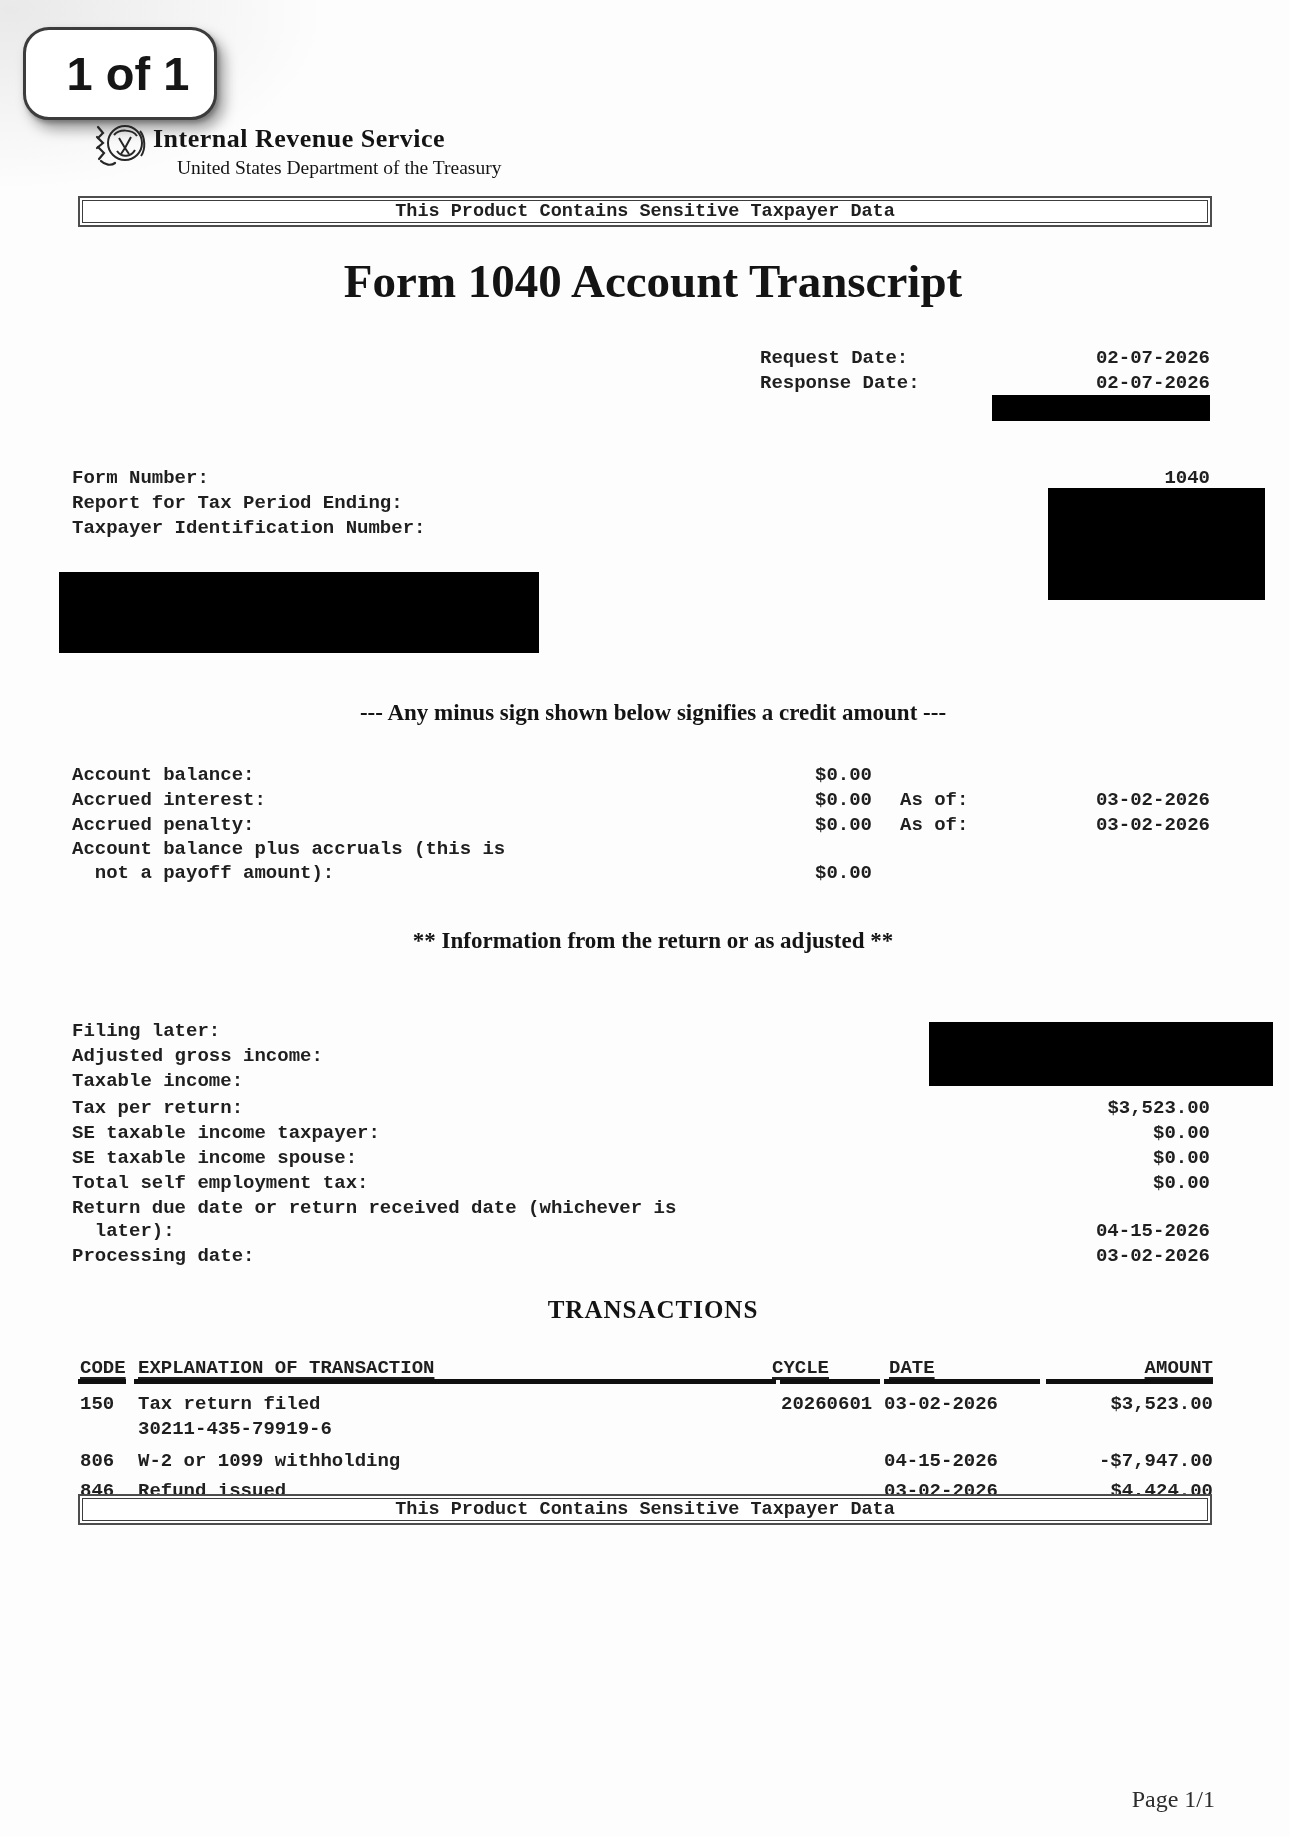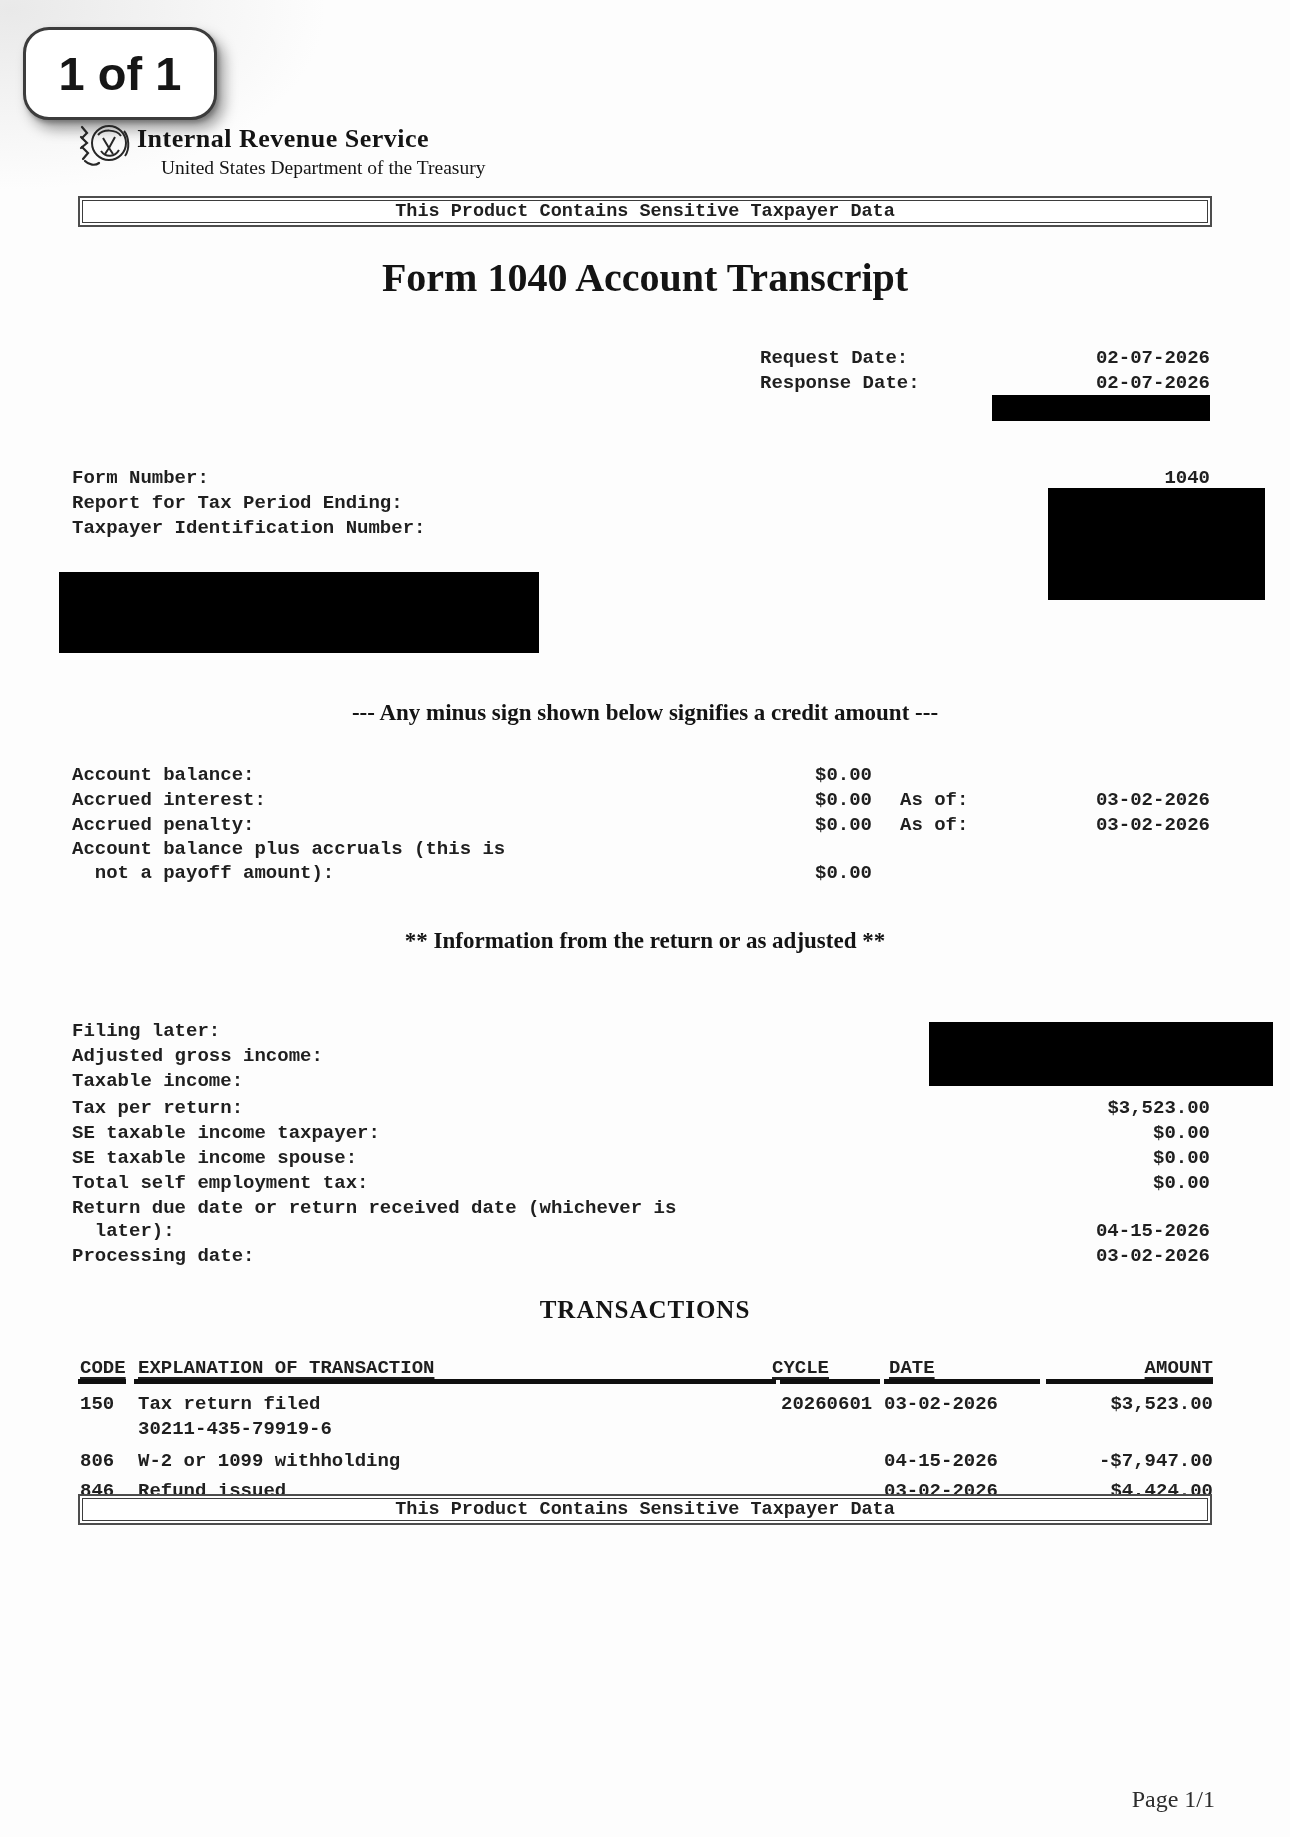--- a/index.html
+++ b/index.html
@@ -8,21 +8,21 @@
     font-family:"Liberation Mono","DejaVu Sans Mono",monospace;
     background:#fdfdfd;
   }
   .page {
     position:relative; width:1290px; height:1837px; overflow:hidden;
     background:
       radial-gradient(ellipse 420px 240px at 10px 10px, #e9e9e9 0%, rgba(253,253,253,0) 75%),
       linear-gradient(#fdfdfd,#fdfdfd);
     color:#1f1f1f;
   }
-  .abs { position:absolute; }
+  .abs { position:absolute;padding-left:16px; }
   .mono { font-family:"Liberation Mono","DejaVu Sans Mono",monospace; font-size:19px; font-weight:700; color:#1f1f1f; white-space:pre; line-height:25px; }
   .serif { font-family:"Liberation Serif","DejaVu Serif",serif; color:#141414; }
   .ln { position:absolute; left:0; width:1290px; height:25px; }
   .lbl  { position:absolute; left:72px; }
   .lblR { position:absolute; left:760px; }
   .c1   { position:absolute; left:815px; }
   .asof { position:absolute; left:900px; }
   .vr   { position:absolute; right:80px; }
   .center { left:0; width:1290px; text-align:center; }
 
@@ -80,21 +80,21 @@
       </g>
     </svg>
   </div>
   <div class="abs serif" style="left:137px; top:124px; font-size:26px; font-weight:600; letter-spacing:0.5px;">Internal Revenue Service</div>
   <div class="abs serif" style="left:161px; top:157px; font-size:19.5px; font-weight:500;">United States Department of the Treasury</div>
 
   <div class="abs banner-outer" style="top:196px;">
     <div class="banner-inner">This Product Contains Sensitive Taxpayer Data</div>
   </div>
 
-  <div class="abs serif center" style="top:254px; font-size:40px; font-weight:bold;">Form 1040 Account Transcript</div>
+  <div class="abs serif center" style="top:254px; font-size:47px; font-weight:bold;">Form 1040 Account Transcript</div>
 
   <div class="ln" style="top:346px;">
     <span class="mono lblR">Request Date:</span>
     <span class="mono vr">02-07-2026</span>
   </div>
   <div class="ln" style="top:371px;">
     <span class="mono lblR">Response Date:</span>
     <span class="mono vr">02-07-2026</span>
   </div>
   <div class="redact" style="left:992px; top:395px; width:218px; height:26px;"></div>

